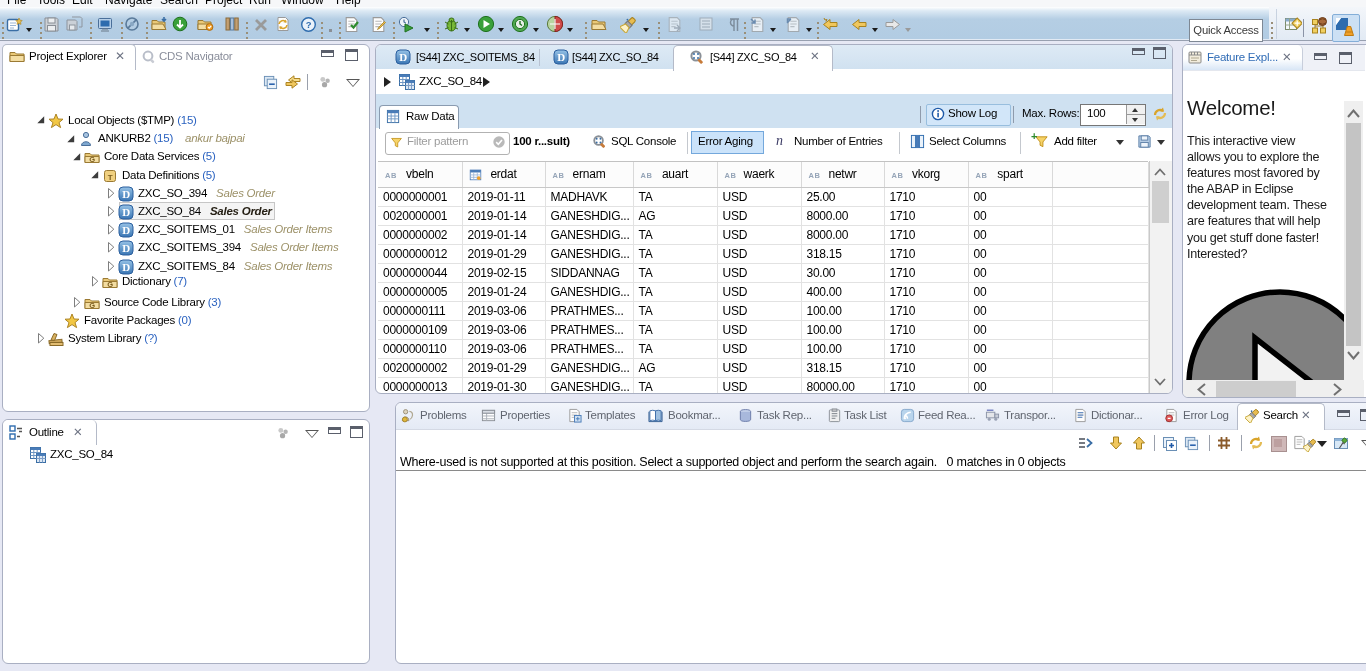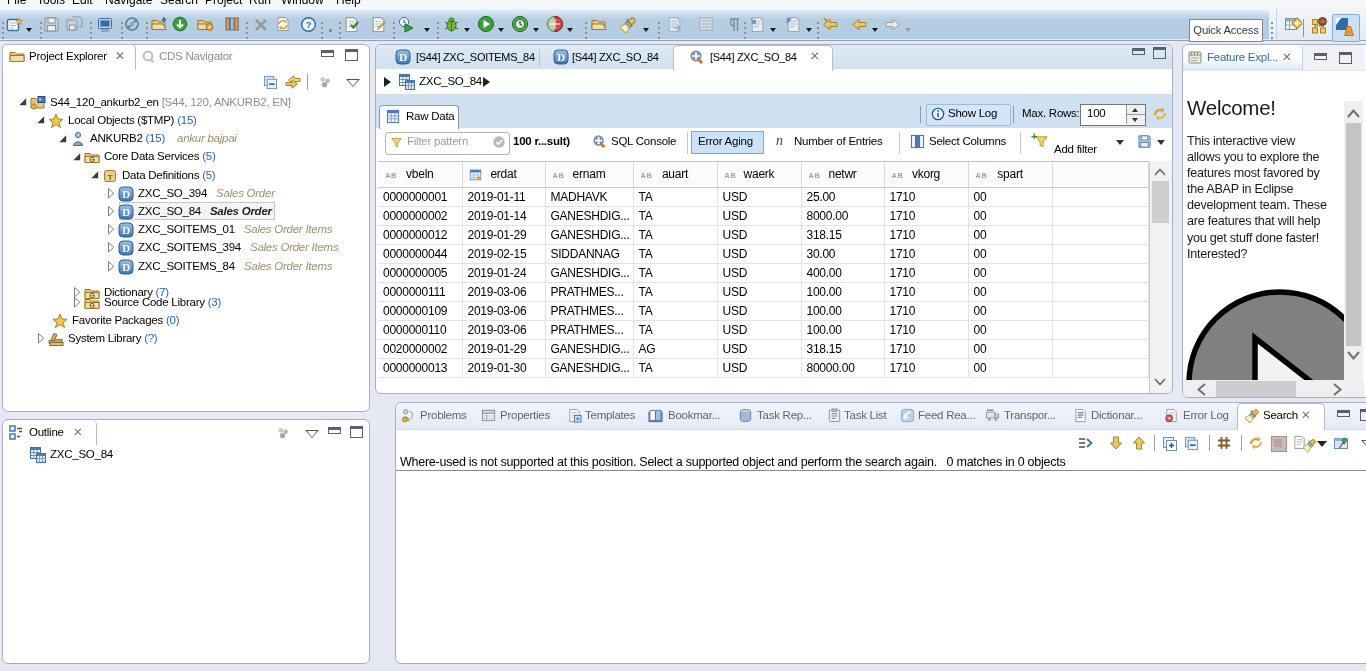--- a/index.html
+++ b/index.html
@@ -369,31 +369,26 @@
 <svg width="0" height="0" style="position:absolute">
       <defs>
 <symbol id="sExp" viewBox="0 0 12 12">
           <polygon points="10,2.5 10,10 2.5,10" fill="#3c3c3c"></polygon>
         </symbol>
 <symbol id="sCol" viewBox="0 0 12 12">
           <polygon points="3.5,1.5 3.5,11 8.8,6.2" fill="#fff" stroke="#7e7e7e"></polygon>
         </symbol>
 </defs>
     </svg>
-<div class="treerow" style="left:0;top:93px;width:368px;"><svg class="ticon" width="11" height="11" style="margin:0 0 2px 17px">
-        <use href="#sExp"></use>
-      </svg><svg class="ticon" width="16" height="16" style="margin-left:2px">
-        <use href="#sProj"></use>
-      </svg><span style="margin-left:4px">S44_120_ankurb2_en <span class="gray">[S44, 120, ANKURB2, EN]</span></span></div>
 <div class="treerow" style="left:0;top:111px;width:368px;"><svg class="ticon" width="11" height="11" style="margin:0 0 2px 35px">
         <use href="#sExp"></use>
       </svg><svg class="ticon" width="16" height="16" style="margin-left:2px">
         <use href="#sStar"></use>
       </svg><span style="margin-left:4px">Local Objects ($TMP) <span class="blue">(15)</span></span></div>
-<div class="treerow" style="left:4px;top:129.2px;width:368px;"><svg class="ticon" width="11" height="11" style="margin:0 0 2px 53px">
+<div class="treerow" style="left:12px;top:129.2px;width:368px;"><svg class="ticon" width="11" height="11" style="margin:0 0 2px 53px">
         <use href="#sExp"></use>
       </svg><svg class="ticon" width="16" height="16" style="margin-left:2px">
         <use href="#sPers"></use>
       </svg><span style="margin-left:4px">ANKURB2 <span class="blue">(15)</span><span class="olive" style="margin-left:12px">ankur bajpai</span></span></div>
 <div class="treerow" style="left:0;top:147.4px;width:368px;"><svg class="ticon" width="11" height="11" style="margin:0 0 2px 71px">
         <use href="#sExp"></use>
       </svg><svg class="ticon" width="16" height="16" style="margin-left:2px">
         <use href="#sFoldG"></use>
       </svg><span style="margin-left:4px">Core Data Services <span class="blue">(5)</span></span></div>
 <div class="treerow" style="left:0;top:165.6px;width:368px;"><svg class="ticon" width="11" height="11" style="margin:0 0 2px 89px">
@@ -419,31 +414,31 @@
 <div class="treerow" style="left:0;top:238.4px;width:368px;"><svg class="ticon" width="12" height="12" style="margin:0 0 2px 105px">
         <use href="#sCol"></use>
       </svg><svg class="ticon" width="16" height="16" style="margin-left:1px">
         <use href="#sD"></use>
       </svg><span style="margin-left:4px">ZXC_SOITEMS_394<span class="olive" style="margin-left:9px">Sales Order Items</span></span></div>
 <div class="treerow" style="left:0;top:256.6px;width:368px;"><svg class="ticon" width="12" height="12" style="margin:0 0 2px 105px">
         <use href="#sCol"></use>
       </svg><svg class="ticon" width="16" height="16" style="margin-left:1px">
         <use href="#sD"></use>
       </svg><span style="margin-left:4px">ZXC_SOITEMS_84<span class="olive" style="margin-left:9px">Sales Order Items</span></span></div>
-<div class="treerow" style="left:0;top:283px;width:433px;"><svg class="ticon" width="12" height="12" style="margin:0 0 2px 71px">
+<div class="treerow" style="left:0;top:272px;width:433px;padding-left:18px;"><svg class="ticon" width="12" height="12" style="margin:0 0 2px 71px">
         <use href="#sCol"></use>
       </svg><svg class="ticon" width="16" height="16" style="margin-left:1px">
         <use href="#sFoldG"></use>
       </svg><span style="margin-left:4px">Dictionary <span class="blue">(7)</span></span></div>
 <div class="treerow" style="left:0;top:293px;width:368px;"><svg class="ticon" width="12" height="12" style="margin:0 0 2px 71px">
         <use href="#sCol"></use>
       </svg><svg class="ticon" width="16" height="16" style="margin-left:1px">
         <use href="#sFoldG"></use>
       </svg><span style="margin-left:4px">Source Code Library <span class="blue">(3)</span></span></div>
-<div class="treerow" style="left:4px;top:311.2px;width:368px;"><svg class="ticon" width="16" height="16" style="margin:0 0 0 48px">
+<div class="treerow" style="left:16px;top:311.2px;width:368px;"><svg class="ticon" width="16" height="16" style="margin:0 0 0 48px">
         <use href="#sStar"></use>
       </svg><span style="margin-left:4px">Favorite Packages <span class="blue">(0)</span></span></div>
 <div class="treerow" style="left:0;top:329.4px;width:294px;"><svg class="ticon" width="12" height="12" style="margin:0 0 2px 35px">
         <use href="#sCol"></use>
       </svg><svg class="ticon" width="16" height="16" style="margin-left:1px">
         <use href="#sBooks"></use>
       </svg><span style="margin-left:4px">System Library <span class="blue">(?)</span></span></div>
 
 <div class="panel" style="left:375px;top:44px;width:798px;height:350px;overflow:hidden;">
   <div class="abs" style="left:0;top:0;width:798px;height:24px;background:linear-gradient(#deeaf5,#d0e1f0);border-bottom:1px solid #bcc6d6;border-radius:5px 5px 0 0;"></div>
@@ -515,21 +510,21 @@
   <div class="abs" style="left:523px;top:87px;width:1px;height:22px;background:#c4c8ce;"></div>
   <svg class="abs" width="15" height="15" style="left:534px;top:89px">
         <use href="#sCols"></use>
       </svg>
   <span class="abs" style="left:553px;top:90px;">Select Columns</span>
   <div class="abs" style="left:644px;top:87px;width:1px;height:22px;background:#c4c8ce;"></div>
   <svg class="abs" width="15" height="15" style="left:658px;top:89px">
         <use href="#sFun"></use>
       </svg>
   <span class="abs" style="left:655px;top:85px;color:#2e8b2e;font-weight:bold;font-size:11px;">+</span>
-  <span class="abs" style="left:678px;top:98px;">Add filter</span>
+  <span class="abs" style="left:678px;top:90px;">Add filter</span>
   <div class="abs" style="left:740px;top:95px;width:0;height:0;border-left:4.5px solid transparent;border-right:4.5px solid transparent;border-top:5.5px solid #333;"></div>
   <svg class="abs" width="15" height="15" style="left:761px;top:89px">
         <use href="#sFlop"></use>
       </svg>
   <div class="abs" style="left:781px;top:95px;width:0;height:0;border-left:4.5px solid transparent;border-right:4.5px solid transparent;border-top:5.5px solid #333;"></div>
   <div class="abs" style="left:2px;top:116px;width:770px;height:1px;background:#c2c2c2;"></div>
   <table class="data abs" style="left:2px;top:117px;width:770px;">
     <colgroup>
           <col style="width:84px">
           <col style="width:83px">
@@ -560,20 +555,31 @@
             <td>2019-01-11</td>
             <td>MADHAVK</td>
             <td>TA</td>
             <td>USD</td>
             <td>25.00</td>
             <td>1710</td>
             <td>00</td>
             <td></td>
           </tr>
     <tr>
+            <td>0020000001</td>
+            <td>2019-01-14</td>
+            <td>GANESHDIG...</td>
+            <td>AG</td>
+            <td>USD</td>
+            <td>8000.00</td>
+            <td>1710</td>
+            <td>00</td>
+            <td></td>
+          </tr>
+    <tr>
             <td>0000000002</td>
             <td>2019-01-14</td>
             <td>GANESHDIG...</td>
             <td>TA</td>
             <td>USD</td>
             <td>8000.00</td>
             <td>1710</td>
             <td>00</td>
             <td></td>
           </tr>

